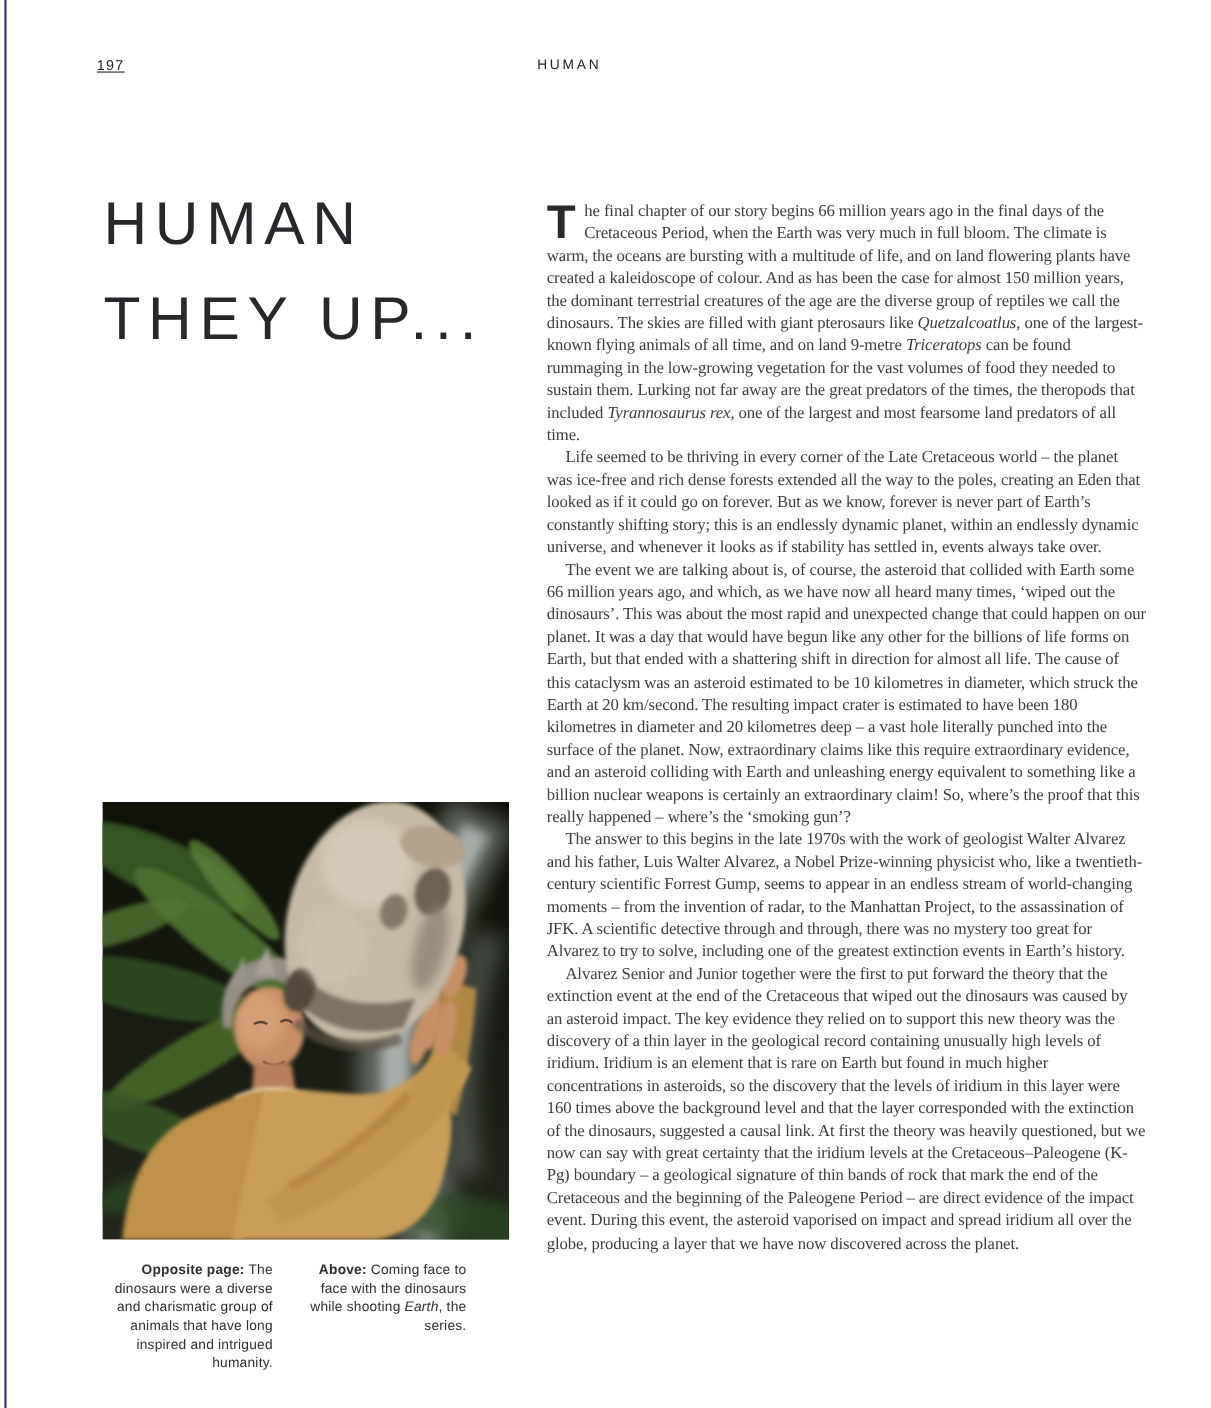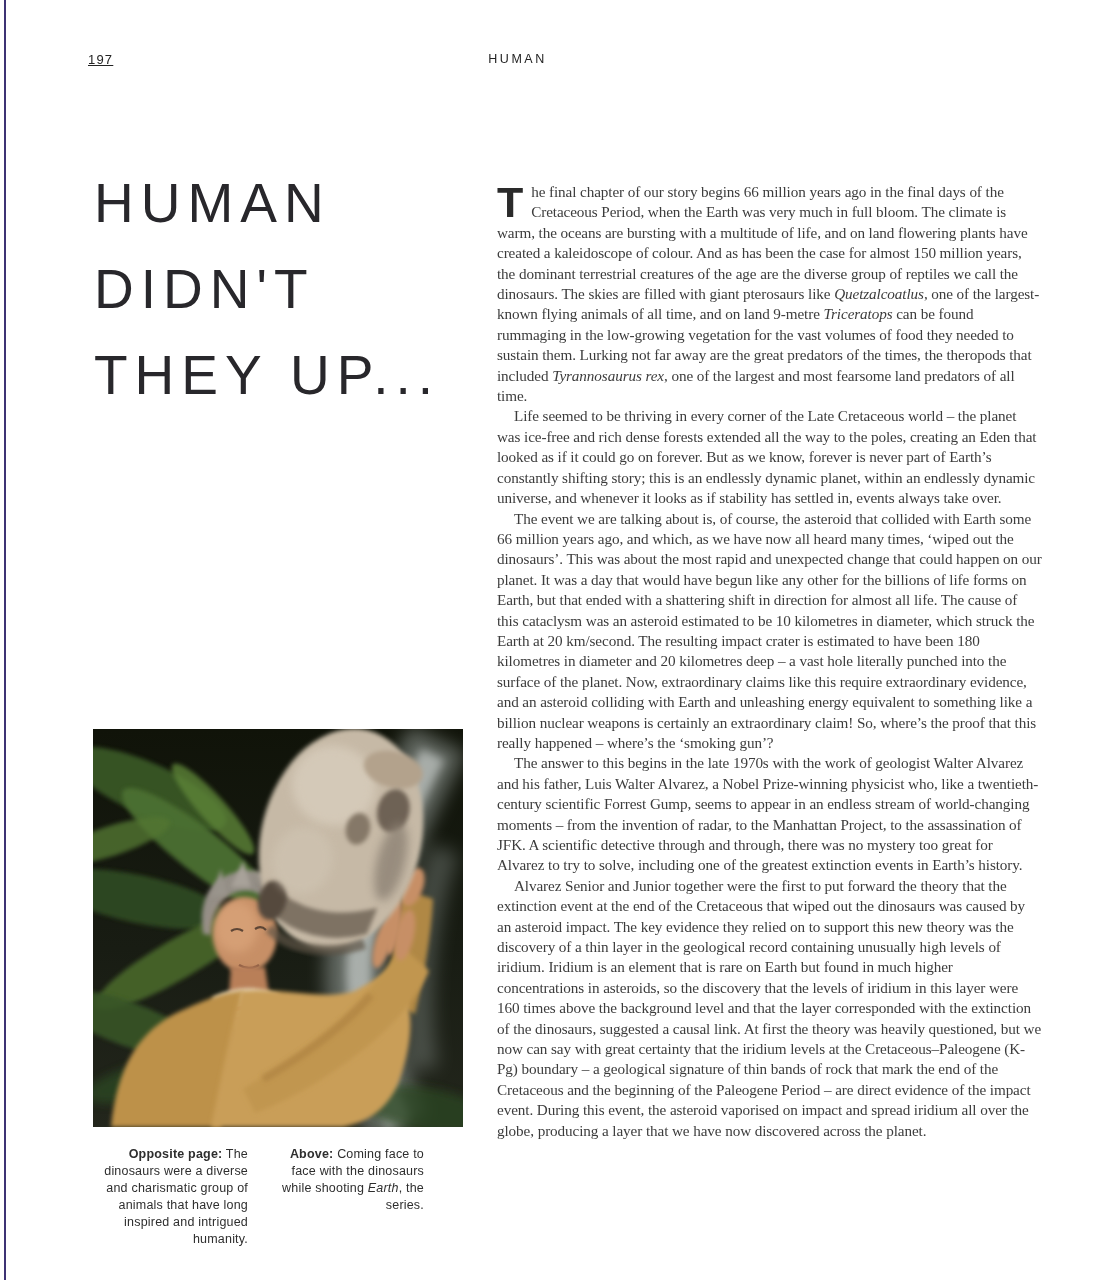--- a/index.html
+++ b/index.html
@@ -31,21 +31,20 @@
 
 <div class="page">
 
   <div class="spine-line"></div>
 
   <div class="page-number">197</div>
   <div class="section-label">HUMAN</div>
 
   <div class="title-block">
     <div class="title-line">HUMAN</div>
-    <div class="title-line">DIDN'T</div>
     <div class="title-line">THEY UP...</div>
   </div>
 
   <div class="body-column">
     <p><span class="dropcap">T</span><span>he final chapter of our story begins 66 million years ago in the final days of the Cretaceous Period, when the Earth was very much in full bloom. The climate is warm, the oceans are bursting with a multitude of life, and on land flowering plants have created a kaleidoscope of colour. And as has been the case for almost 150 million years, the dominant terrestrial creatures of the age are the diverse group of reptiles we call the dinosaurs. The skies are filled with giant pterosaurs like <i>Quetzalcoatlus</i>, one of the largest-known flying animals of all time, and on land 9-metre <i>Triceratops</i> can be found rummaging in the low-growing vegetation for the vast volumes of food they needed to sustain them. Lurking not far away are the great predators of the times, the theropods that included <i>Tyrannosaurus rex</i>, one of the largest and most fearsome land predators of all time.</span></p>
     <p>Life seemed to be thriving in every corner of the Late Cretaceous world – the planet was ice-free and rich dense forests extended all the way to the poles, creating an Eden that looked as if it could go on forever. But as we know, forever is never part of Earth’s constantly shifting story; this is an endlessly dynamic planet, within an endlessly dynamic universe, and whenever it looks as if stability has settled in, events always take over.</p>
     <p>The event we are talking about is, of course, the asteroid that collided with Earth some 66 million years ago, and which, as we have now all heard many times, ‘wiped out the dinosaurs’. This was about the most rapid and unexpected change that could happen on our planet. It was a day that would have begun like any other for the billions of life forms on Earth, but that ended with a shattering shift in direction for almost all life. The cause of this cataclysm was an asteroid estimated to be 10 kilometres in diameter, which struck the Earth at 20 km/second. The resulting impact crater is estimated to have been 180 kilometres in diameter and 20 kilometres deep – a vast hole literally punched into the surface of the planet. Now, extraordinary claims like this require extraordinary evidence, and an asteroid colliding with Earth and unleashing energy equivalent to something like a billion nuclear weapons is certainly an extraordinary claim! So, where’s the proof that this really happened – where’s the ‘smoking gun’?</p>
     <p>The answer to this begins in the late 1970s with the work of geologist Walter Alvarez and his father, Luis Walter Alvarez, a Nobel Prize-winning physicist who, like a twentieth-century scientific Forrest Gump, seems to appear in an endless stream of world-changing moments – from the invention of radar, to the Manhattan Project, to the assassination of JFK. A scientific detective through and through, there was no mystery too great for Alvarez to try to solve, including one of the greatest extinction events in Earth’s history.</p>
     <p>Alvarez Senior and Junior together were the first to put forward the theory that the extinction event at the end of the Cretaceous that wiped out the dinosaurs was caused by an asteroid impact. The key evidence they relied on to support this new theory was the discovery of a thin layer in the geological record containing unusually high levels of iridium. Iridium is an element that is rare on Earth but found in much higher concentrations in asteroids, so the discovery that the levels of iridium in this layer were 160 times above the background level and that the layer corresponded with the extinction of the dinosaurs, suggested a causal link. At first the theory was heavily questioned, but we now can say with great certainty that the iridium levels at the Cretaceous–Paleogene (K-Pg) boundary – a geological signature of thin bands of rock that mark the end of the Cretaceous and the beginning of the Paleogene Period – are direct evidence of the impact event. During this event, the asteroid vaporised on impact and spread iridium all over the globe, producing a layer that we have now discovered across the planet.</p>
   </div>

